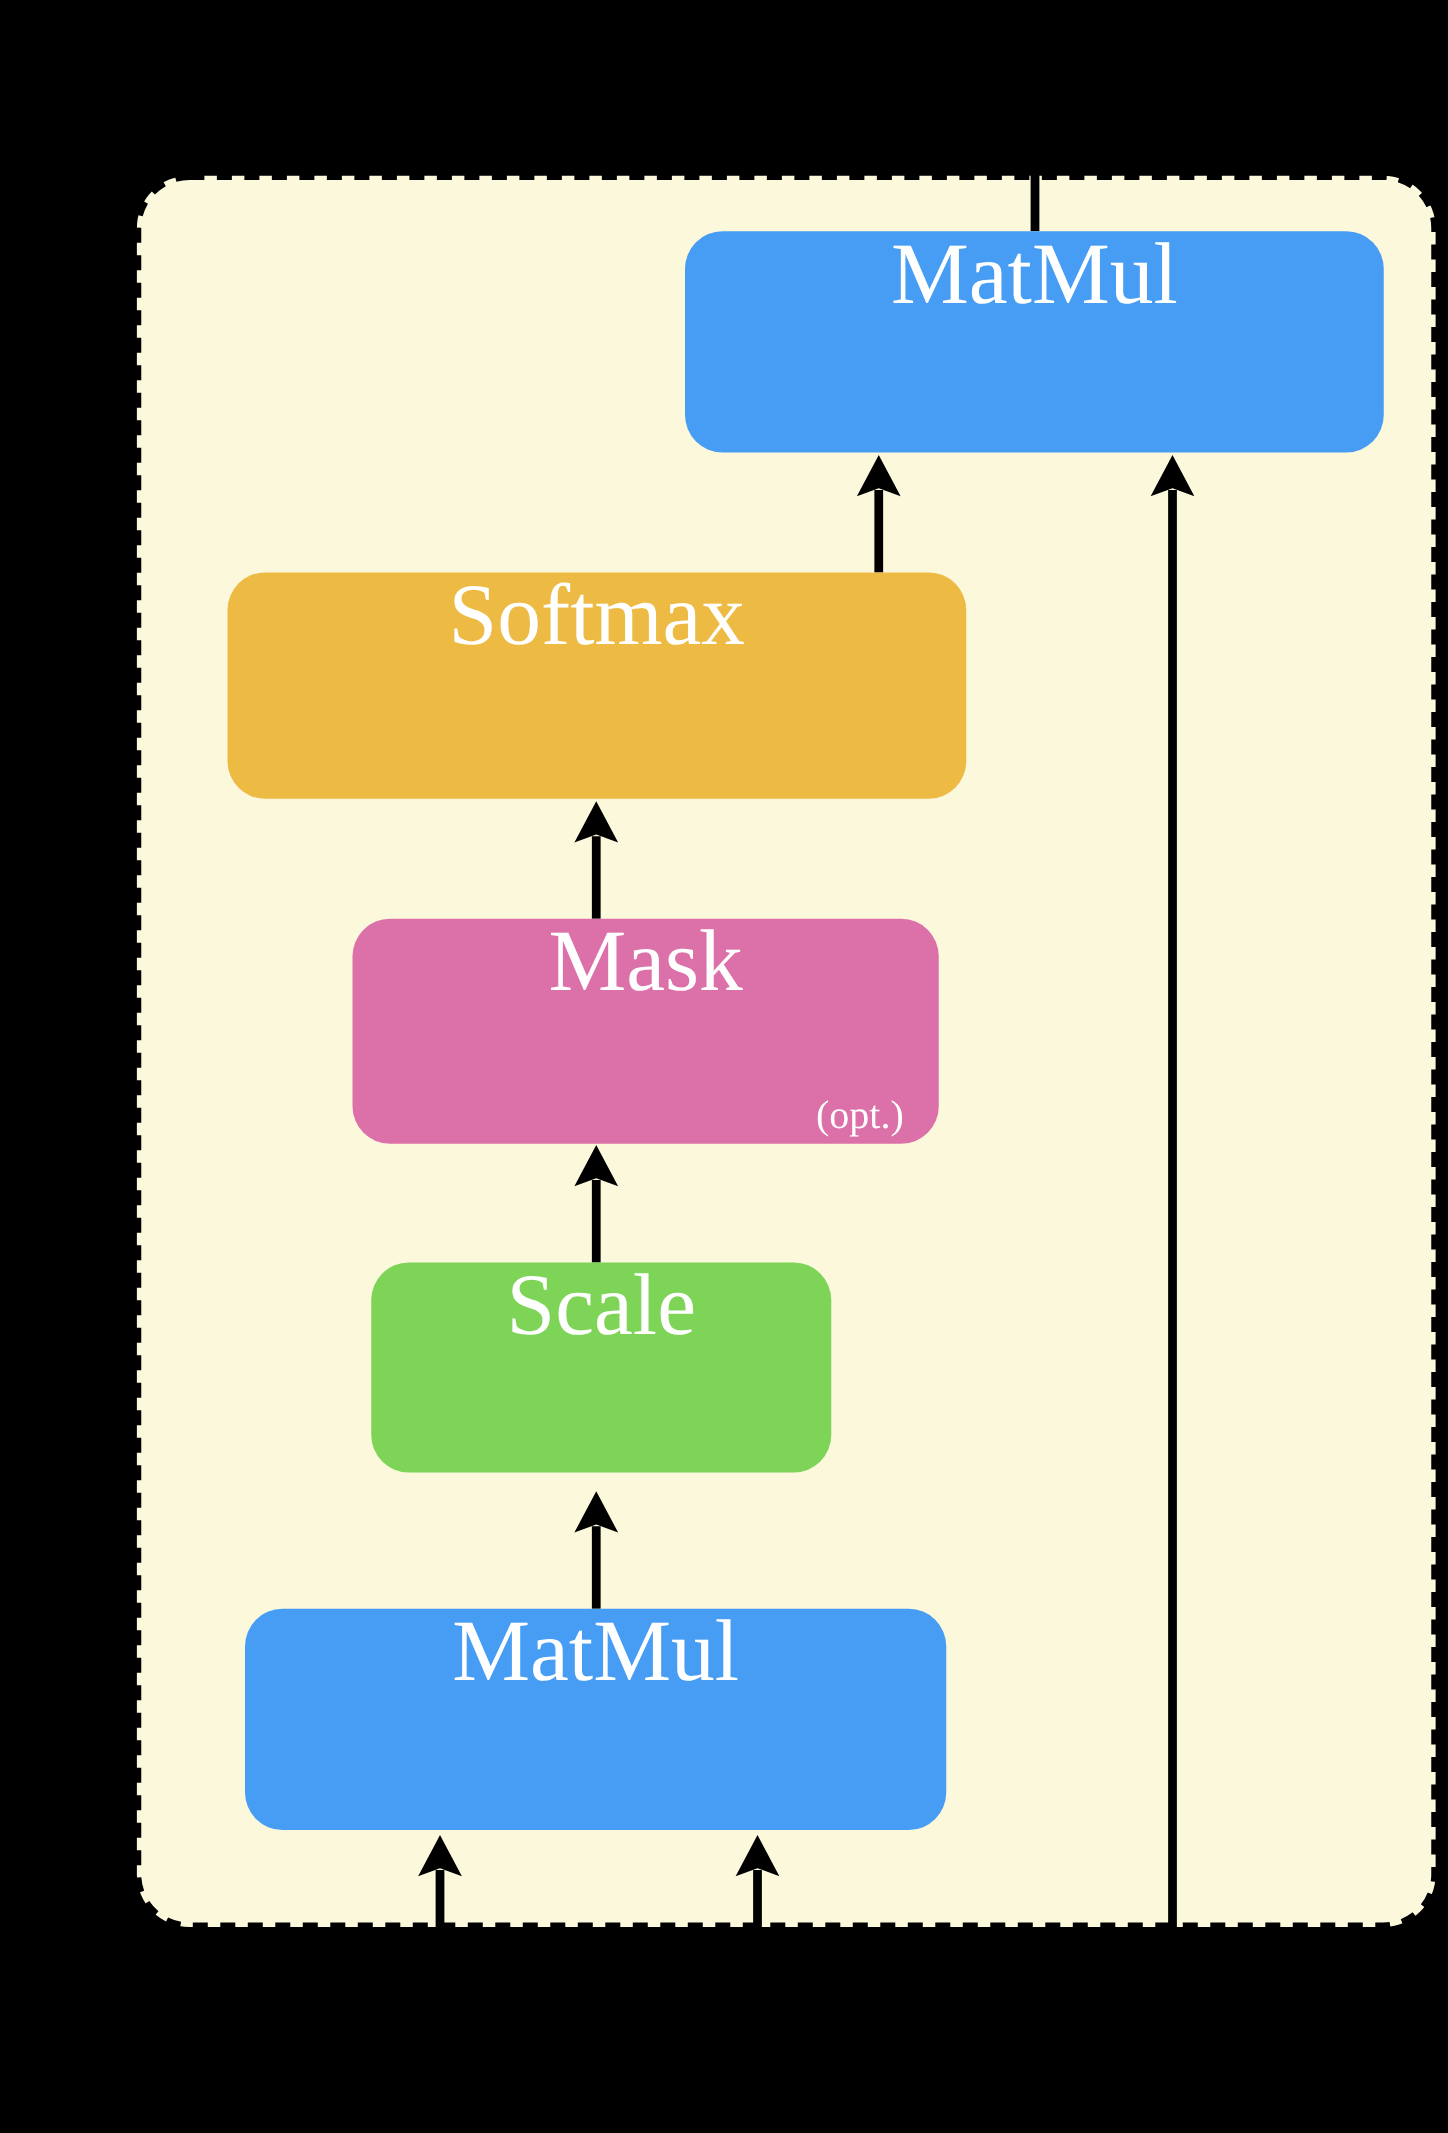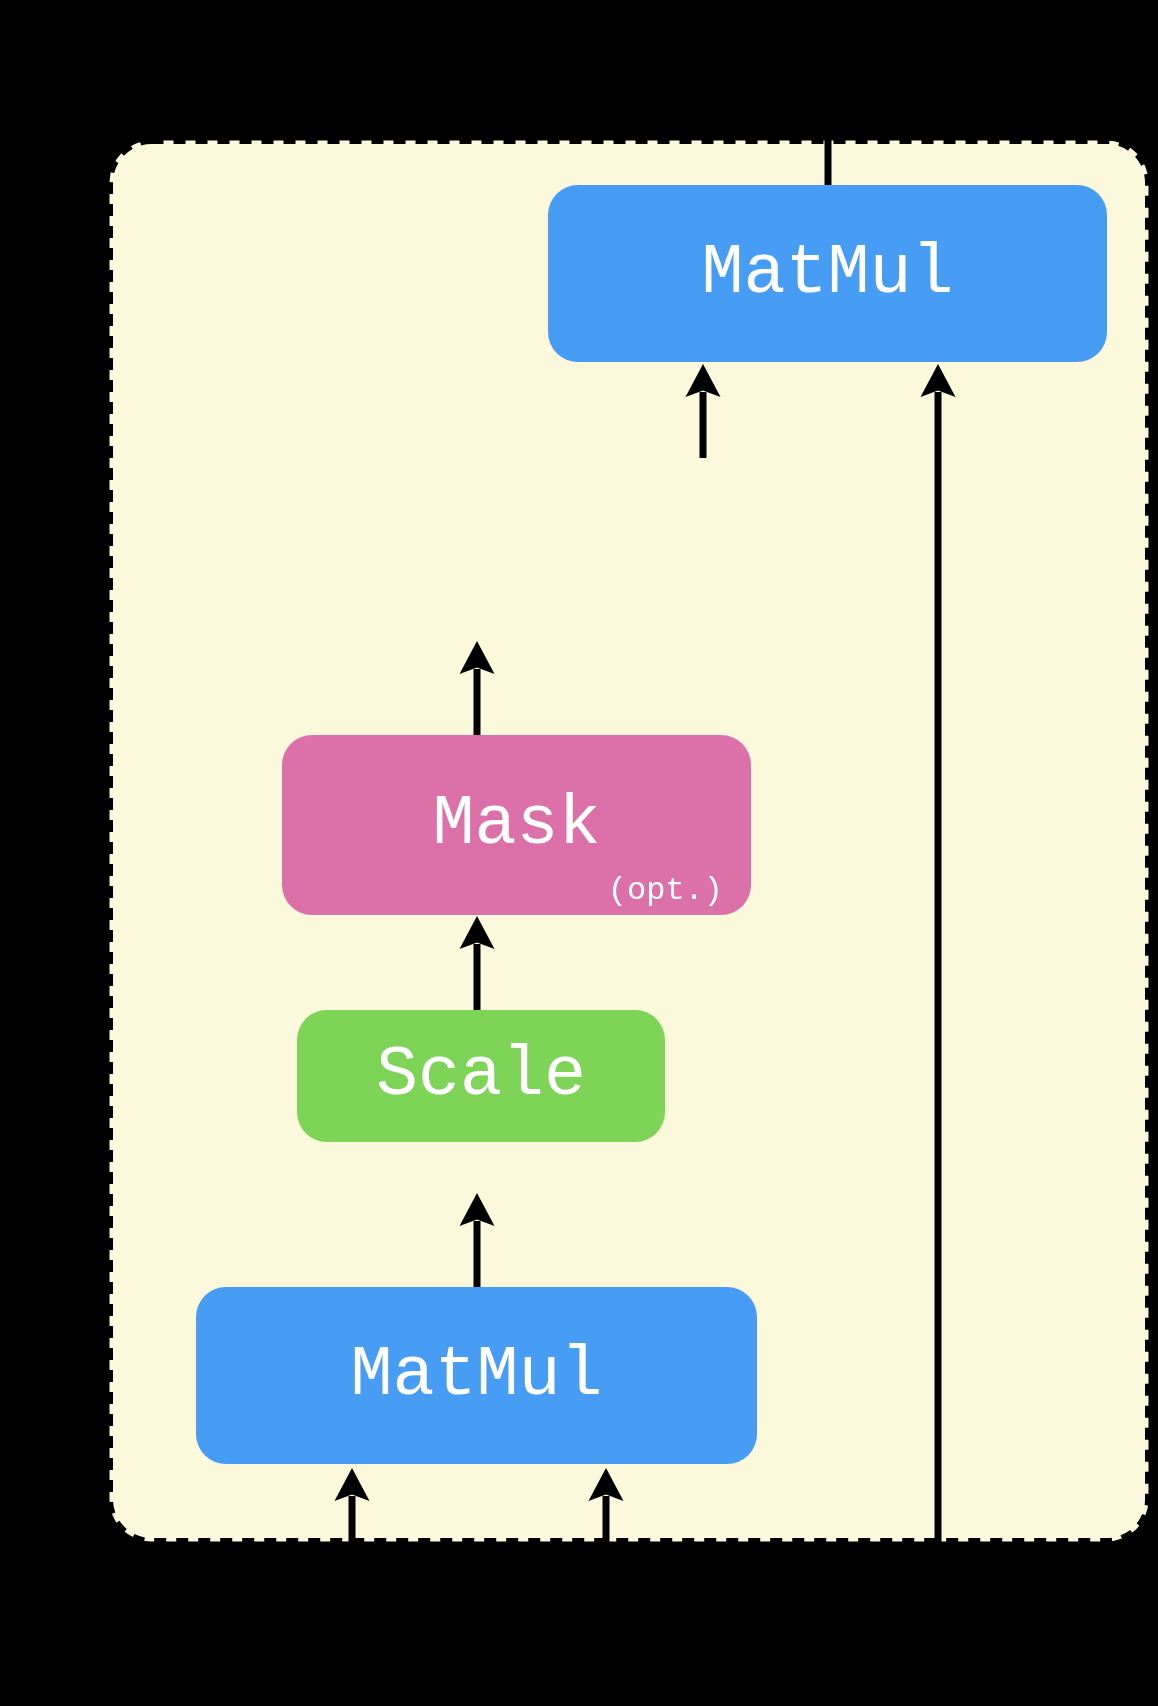--- a/index.html
+++ b/index.html
@@ -25,23 +25,23 @@
     stroke:var(--arrow);
     stroke-width:7;
     stroke-dasharray:12 10;
   }
   .shaft{stroke:var(--arrow);stroke-width:7;fill:none;}
   .head{fill:var(--arrow);stroke:none;}
   .block{
     position:absolute;
     border-radius:30px;
     display:flex;
-    align-items:center;
+    align-items:flex-start;
     justify-content:center;
-    font-family:Liberation Mono, monospace;
+    font-family:Liberation Serif, serif;
     color:var(--text);
     font-size:70px;
     line-height:1;
   }
   .block.blue{background:var(--matmul-blue);}
   .block.orange{background:var(--softmax-orange);}
   .block.pink{background:var(--mask-pink);}
   .block.green{background:var(--scale-green);}
   .sublabel{
     position:absolute;
@@ -96,27 +96,30 @@
     <g>
       <line class="shaft" x1="703" y1="458" x2="703" y2="392"></line>
       <polygon class="head" points="703,364 720.5,397 703,390.5 685.5,397"></polygon>
     </g>
   </svg>
 
   <div class="block blue" style="left:548px;top:185px;width:559px;height:177px">
     <span>MatMul</span>
   </div>
 
+  <div class="block orange" style="left:182px;top:458px;width:591px;height:181px">
+    <span>Softmax</span>
+  </div>
 
   <div class="block pink" style="left:282px;top:735px;width:469px;height:180px">
     <span>Mask</span>
     <span class="sublabel">(opt.)</span>
   </div>
 
-  <div class="block green" style="left:297px;top:1010px;width:368px;height:132px">
+  <div class="block green" style="left:297px;top:1010px;width:368px;height:168px">
     <span>Scale</span>
   </div>
 
   <div class="block blue" style="left:196px;top:1287px;width:561px;height:177px">
     <span>MatMul</span>
   </div>
 
 </div>
 
 </body></html>

